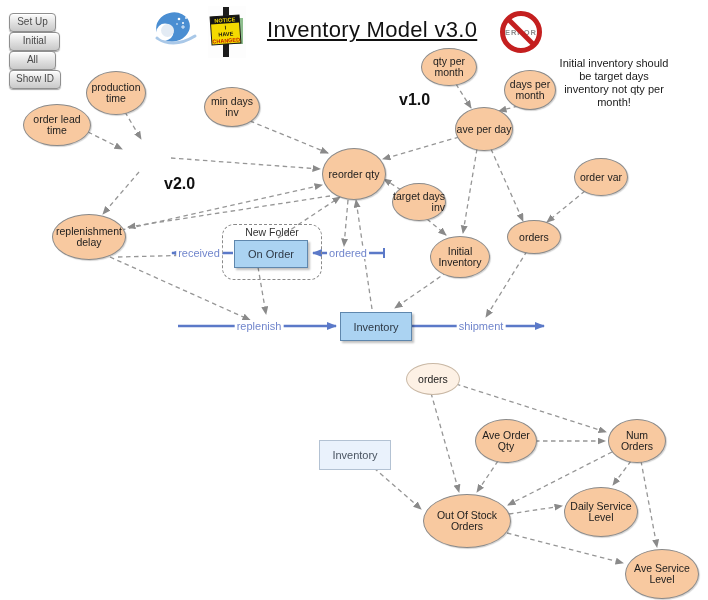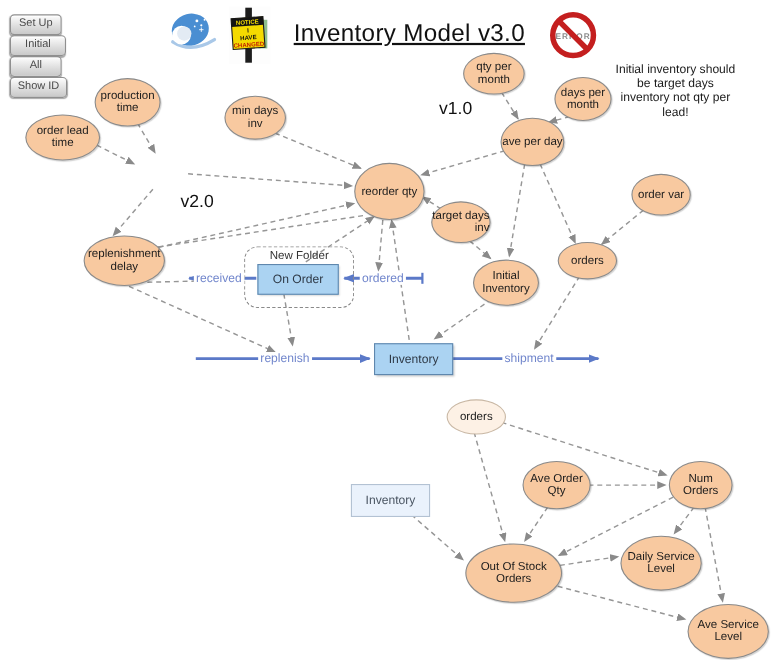--- a/index.html
+++ b/index.html
@@ -23,21 +23,21 @@
   .stock{position:absolute;z-index:2;background:#abd3f2;border:1.4px solid #5f87ad;
          display:flex;align-items:center;justify-content:center;font-size:11px;color:#2e3946;
          box-shadow:1.5px 1.5px 2px rgba(0,0,0,.25);}
   .stock.ghost{background:#eaf2fc;border:1px solid #b3c2d3;box-shadow:none;color:#4a5562;}
   .folder{position:absolute;z-index:1;border:1.6px dashed #8a8a8a;border-radius:12px;background:transparent;}
   .folder-label{position:absolute;z-index:2;font-size:10.5px;color:#333;transform:translateX(-50%);}
   .flowlabel{position:absolute;z-index:3;transform:translate(-50%,-50%);background:#fff;
              padding:0 2px;color:#7186cc;font-size:11px;white-space:nowrap;}
   .title{position:absolute;z-index:2;font-size:22px;color:#111;text-decoration:underline;
          letter-spacing:.3px;white-space:nowrap;}
-  .vtag{position:absolute;z-index:2;font-size:16px;color:#111;font-weight:normal;}
+  .vtag{position:absolute;z-index:2;font-size:16px;color:#111;font-weight:bold;}
   .note{position:absolute;z-index:2;width:116px;font-size:11px;line-height:13px;
         color:#1a1a1a;text-align:center;}
   .iconbox{position:absolute;z-index:2;}
 </style>
 </head>
 <body>
 
 <div id="app">
 
   <div class="btn" style="top:13px;width:45px;">Set Up</div>
@@ -78,21 +78,21 @@
     <svg width="46" height="46" viewBox="0 0 46 46">
       <circle cx="23" cy="23" r="18.5" fill="#fff" stroke="#c41f1f" stroke-width="5"></circle>
       <text x="23" y="26" font-size="7.5" font-weight="bold" fill="#8d8d8d" text-anchor="middle" letter-spacing="1">ERROR</text>
       <line x1="10" y1="10" x2="36" y2="36" stroke="#c41f1f" stroke-width="5"></line>
     </svg>
   </div>
 
   <div class="title" style="left:267px;top:17px;">Inventory Model v3.0</div>
   <div class="vtag" style="left:399px;top:91px;">v1.0</div>
   <div class="vtag" style="left:164px;top:175px;">v2.0</div>
-  <div class="note" style="left:556px;top:57px;">Initial inventory should be target days inventory not qty per lead!</div>
+  <div class="note" style="left:556px;top:57px;">Initial inventory should be target days inventory not qty per month!</div>
 
   <svg id="wires" width="708" height="600" viewBox="0 0 708 600">
     <defs>
       <marker id="ah" markerWidth="9" markerHeight="8" refX="7.5" refY="3.5" orient="auto" markerUnits="userSpaceOnUse">
         <path d="M0,0 L8.5,3.5 L0,7 Z" fill="#8a8a8a"></path>
       </marker>
       <marker id="bh" markerWidth="11" markerHeight="9" refX="9" refY="4" orient="auto" markerUnits="userSpaceOnUse">
         <path d="M0,0 L10,4 L0,8 Z" fill="#5b79c8"></path>
       </marker>
     </defs>
@@ -149,21 +149,21 @@
   <div class="stock" style="left:340px;top:312px;width:70px;height:27px;">Inventory</div>
 
   <div class="flowlabel" style="left:199px;top:253px;">received</div>
   <div class="flowlabel" style="left:348px;top:253px;">ordered</div>
   <div class="flowlabel" style="left:259px;top:326px;">replenish</div>
   <div class="flowlabel" style="left:481px;top:326px;">shipment</div>
 
   <div class="node" style="left:86px;top:71px;width:58px;height:42px;">production time</div>
   <div class="node" style="left:23px;top:104px;width:66px;height:40px;">order lead time</div>
   <div class="node" style="left:204px;top:87px;width:54px;height:38px;">min days inv</div>
-  <div class="node" style="left:52px;top:214px;width:72px;height:44px;margin-left:24px;">replenishment delay</div>
+  <div class="node" style="left:52px;top:214px;width:72px;height:44px;">replenishment delay</div>
   <div class="node" style="left:322px;top:148px;width:62px;height:50px;">reorder qty</div>
   <div class="node" style="left:421px;top:48px;width:54px;height:36px;">qty per month</div>
   <div class="node" style="left:504px;top:70px;width:50px;height:38px;">days per month</div>
   <div class="node" style="left:455px;top:107px;width:56px;height:42px;">ave per day</div>
   <div class="node" style="left:392px;top:183px;width:52px;height:36px;text-align:right;">target days inv</div>
   <div class="node" style="left:430px;top:236px;width:58px;height:40px;">Initial Inventory</div>
   <div class="node" style="left:574px;top:158px;width:52px;height:36px;">order var</div>
   <div class="node" style="left:507px;top:220px;width:52px;height:32px;">orders</div>
 
   <div class="node pale" style="left:406px;top:363px;width:52px;height:30px;">orders</div>

